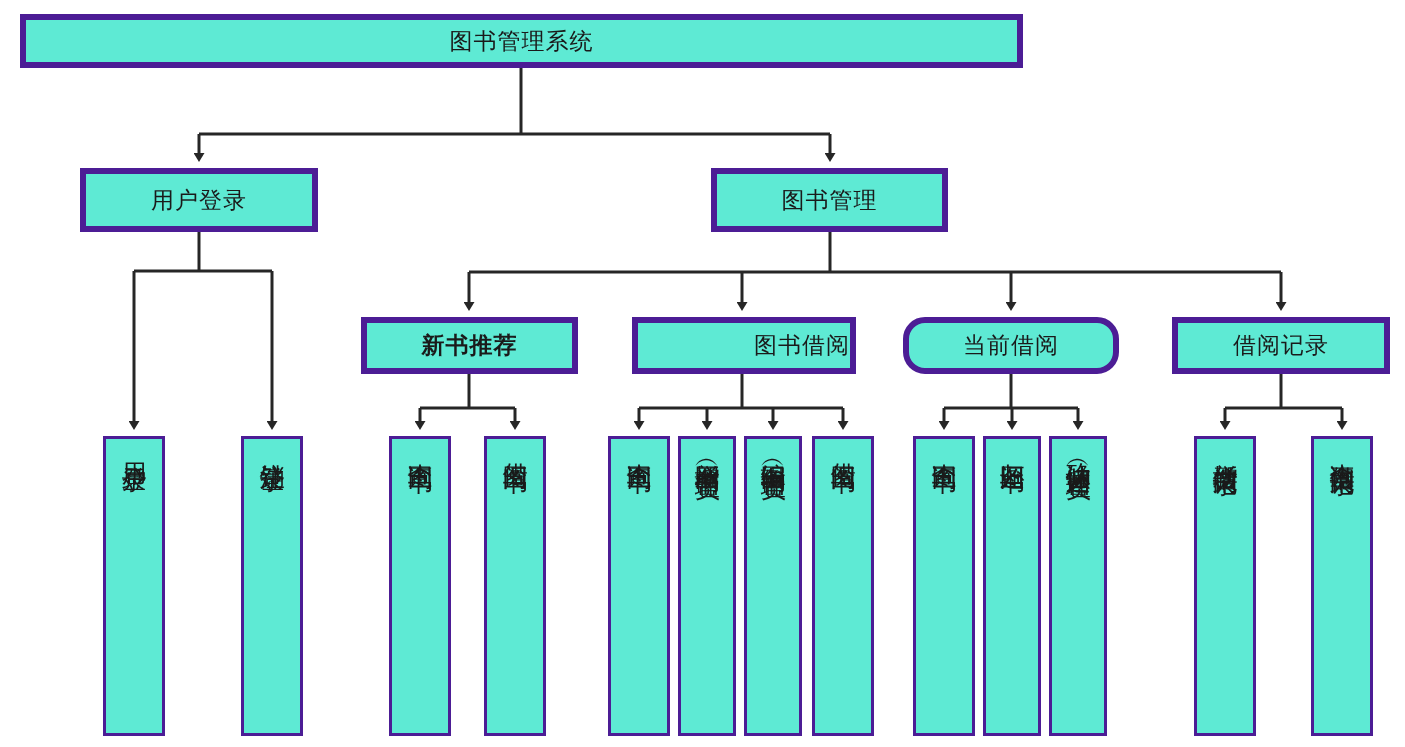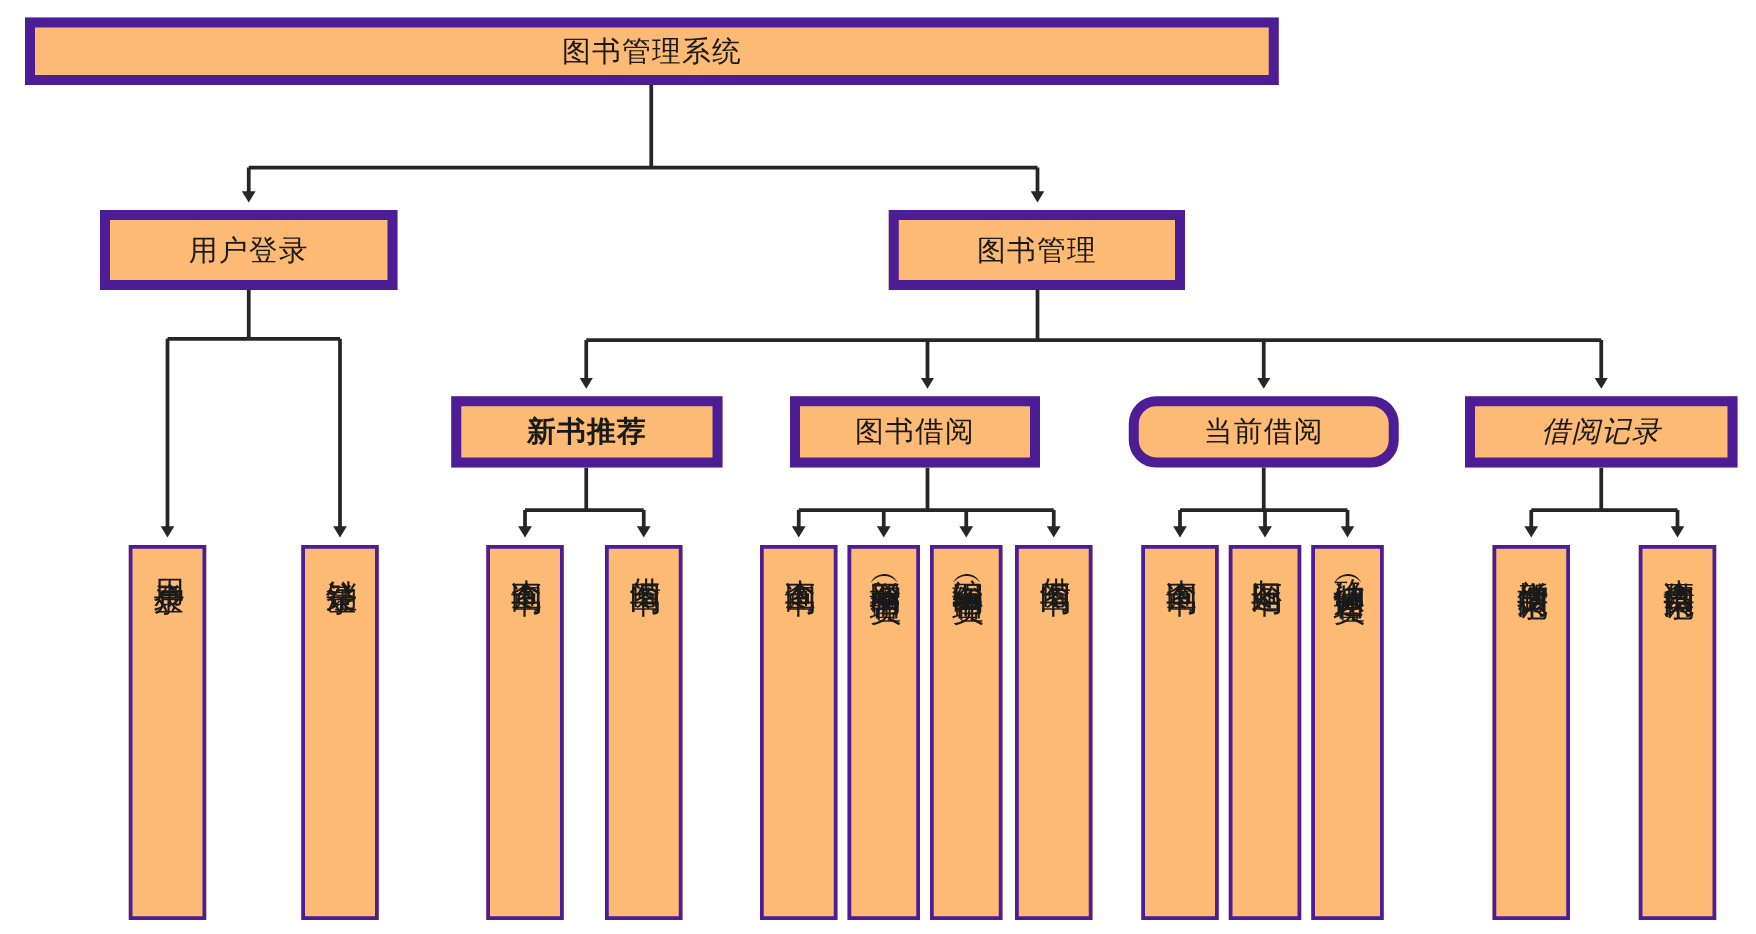--- a/index.html
+++ b/index.html
@@ -21,22 +21,22 @@
     position: absolute;
     left: 0;
     top: 0;
     width: 1405px;
     height: 747px;
     pointer-events: none;
   }
   .node {
     position: absolute;
     box-sizing: border-box;
-    border: 8px solid #4c1d95;
-    background: #fdba74;
+    border: 6px solid #4c1d95;
+    background: #5eead4;
     display: flex;
     align-items: center;
     justify-content: center;
     color: #1a1a1a;
   }
   .node-h {
     font-size: 23px;
     letter-spacing: 1px;
     white-space: nowrap;
   }
@@ -131,27 +131,27 @@
   <div class="node node-h" style="left:80px; top:168px; width:238px; height:64px;">
     <span class="label">用户登录</span>
   </div>
   <div class="node node-h" style="left:711px; top:168px; width:237px; height:64px;">
     <span class="label">图书管理</span>
   </div>
 
   <div class="node node-h" style="left:361px; top:317px; width:217px; height:57px;font-weight:bold;">
     <span class="label">新书推荐</span>
   </div>
-  <div class="node node-h" style="left:632px; top:317px; width:200px; height:57px;">
+  <div class="node node-h" style="left:632px; top:317px; width:224px; height:57px;justify-content:flex-end;">
     <span class="label">图书借阅</span>
   </div>
   <div class="node node-h" style="left:903px; top:317px; width:216px; height:57px;border-radius:22px;">
     <span class="label">当前借阅</span>
   </div>
-  <div class="node node-h" style="left:1172px; top:317px; width:218px; height:57px;font-style:italic;">
+  <div class="node node-h" style="left:1172px; top:317px; width:218px; height:57px;">
     <span class="label">借阅记录</span>
   </div>
 
   <div class="node node-v" style="left:103px; top:436px; width:62px; height:300px;">
     <span class="label">用户登录</span>
   </div>
   <div class="node node-v" style="left:241px; top:436px; width:62px; height:300px;">
     <span class="label">注销登录</span>
   </div>
 

